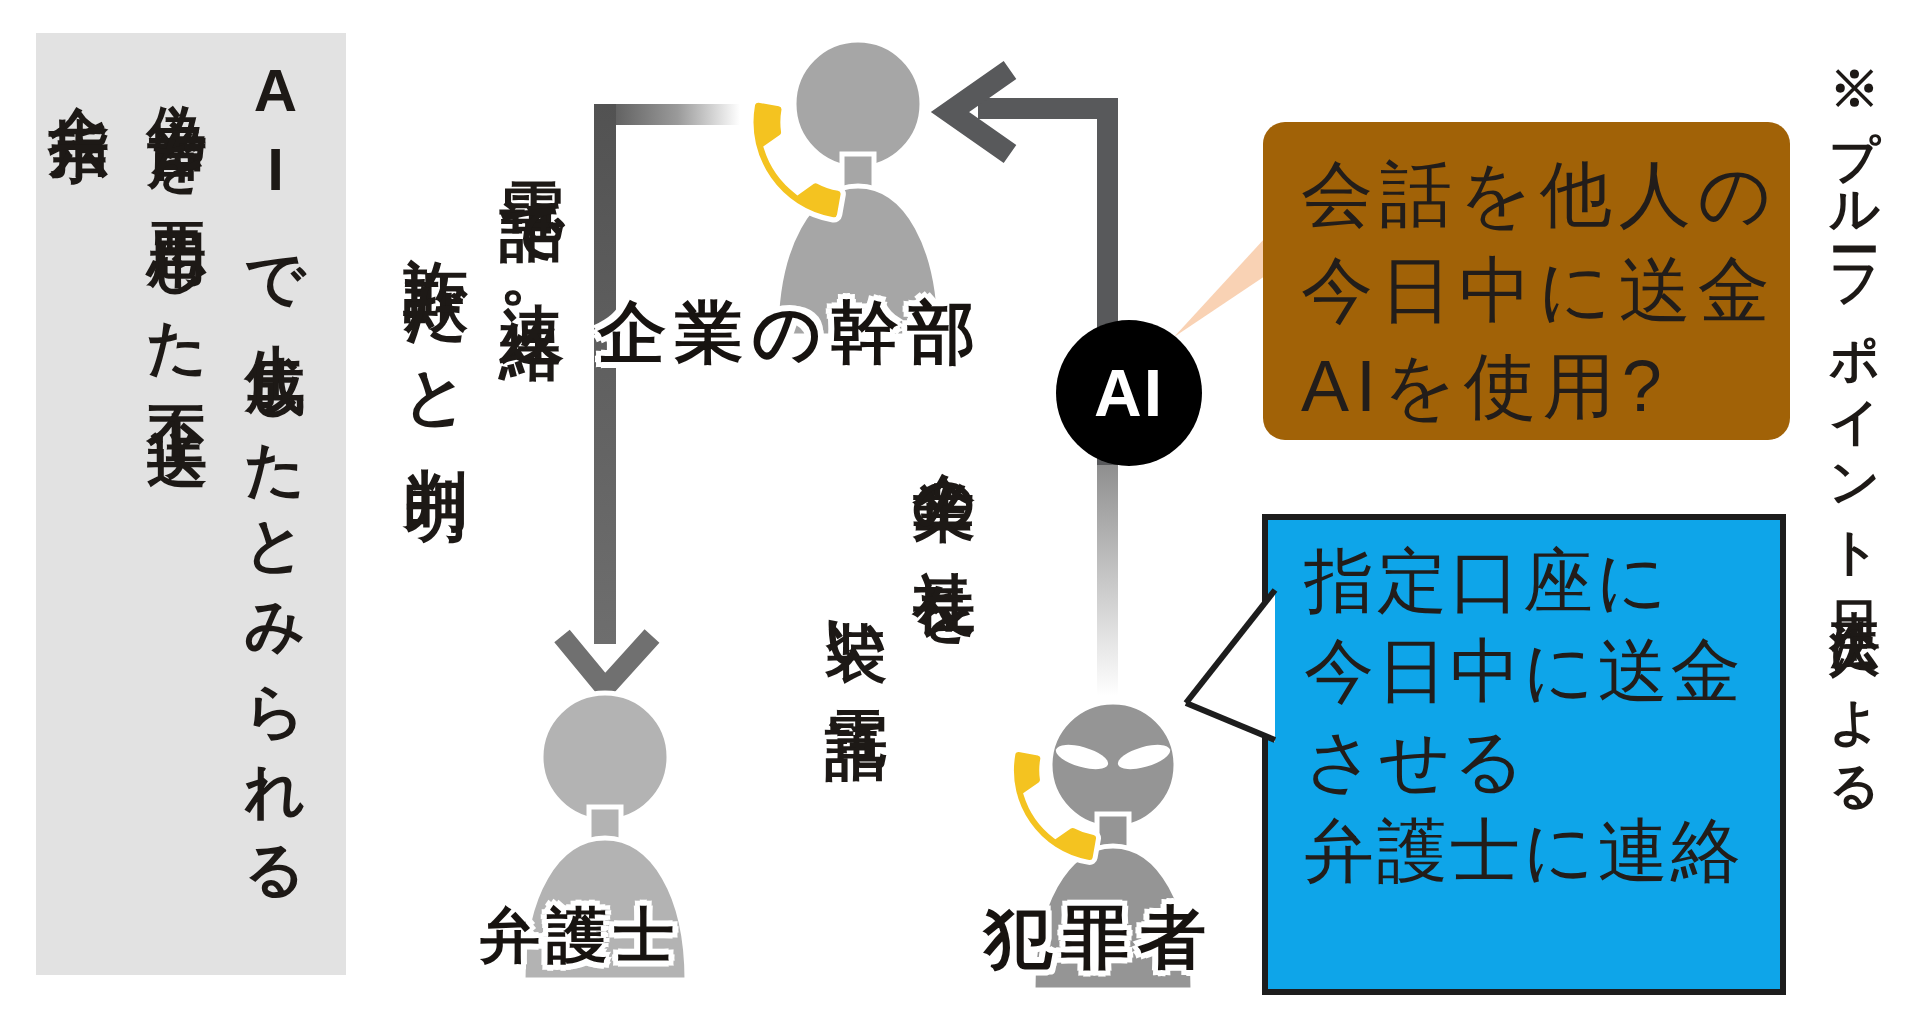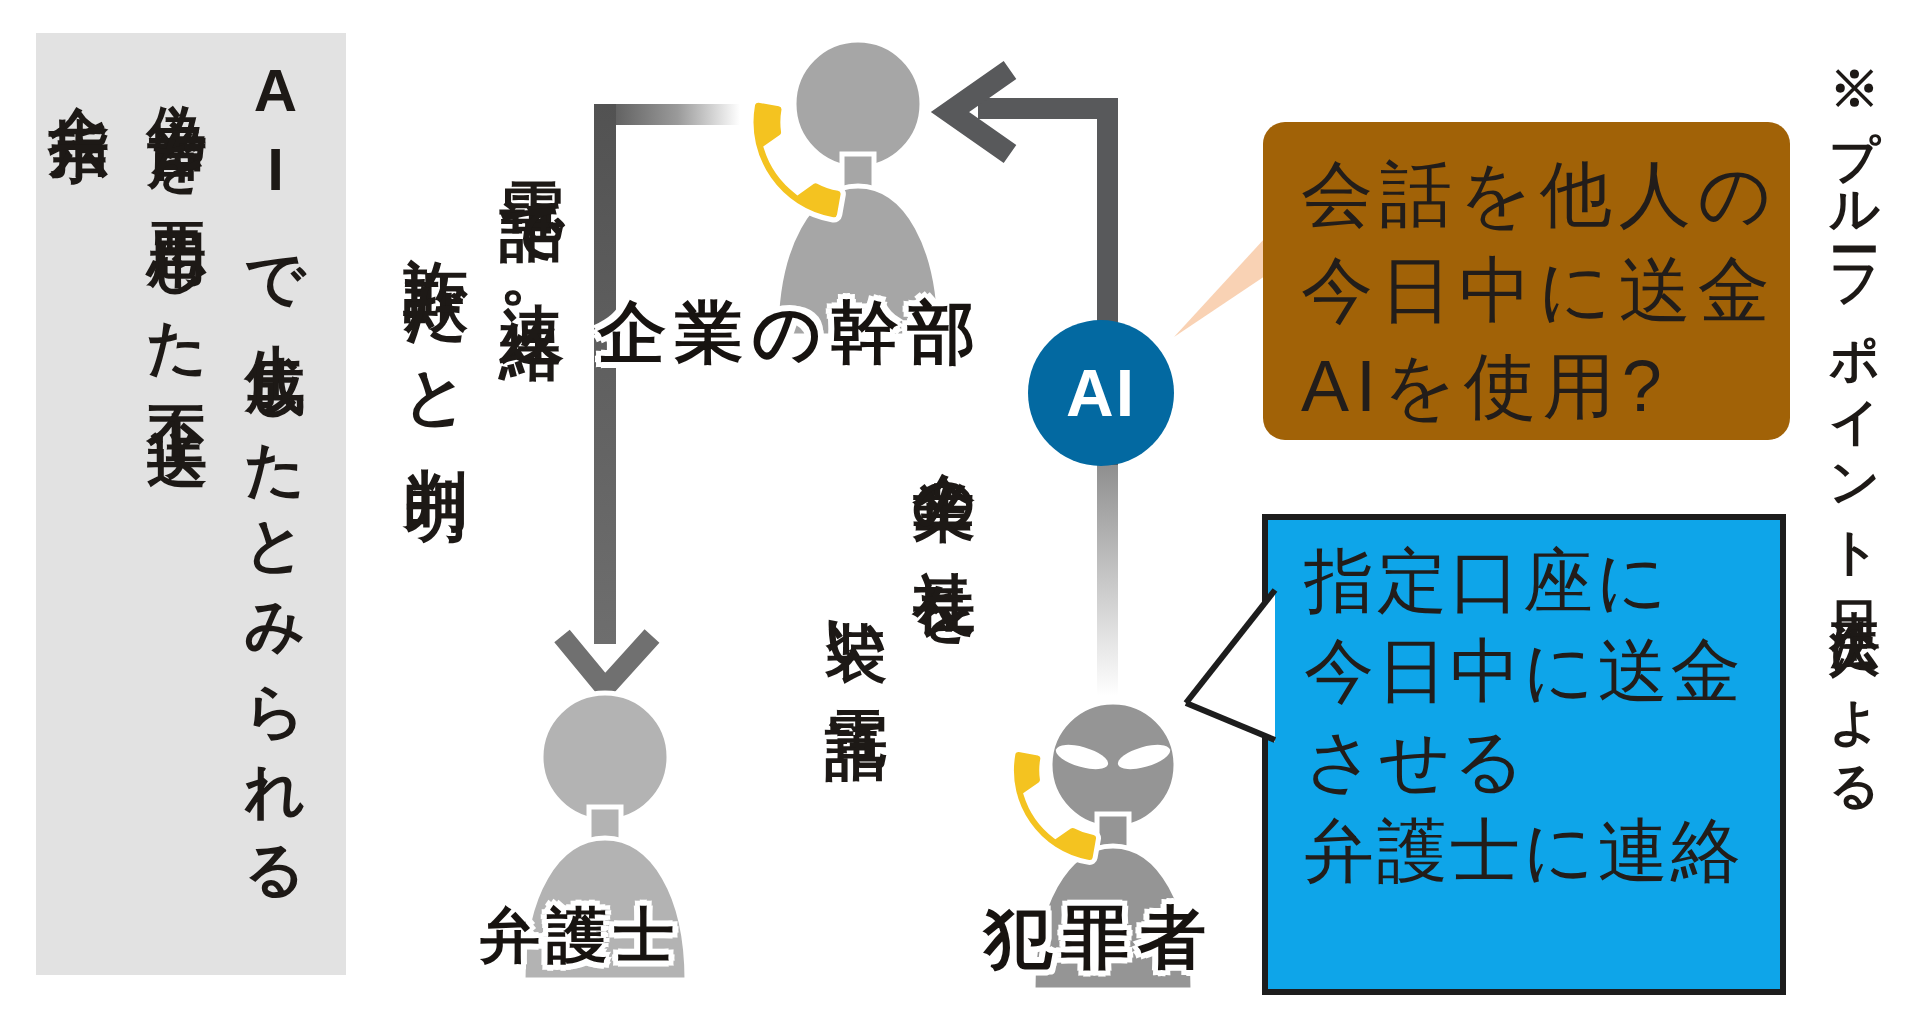--- a/index.html
+++ b/index.html
@@ -31,22 +31,22 @@
                 background:linear-gradient(to right,#4f4f4f,#9a9a9a 55%,#ffffff 96%);}
   #left-arrow-v{left:594px;top:104px;width:22px;height:540px;
                 background:linear-gradient(#525252,#6e6e6e);}
   #right-arrow-h{left:978px;top:98px;width:140px;height:21px;background:#58595b;}
   #right-arrow-v{left:1097px;top:98px;width:21px;height:367px;background:#58595b;}
   #right-arrow-fade{left:1097px;top:465px;width:21px;height:240px;
                     background:linear-gradient(#8f8f8f,#ffffff 96%);}
   .chev{position:absolute;overflow:visible;}
 
   
-  #ai-badge{position:absolute;left:1028px;top:320px;width:146px;height:146px;border-radius:50%;
-            background:#0369a1;display:flex;align-items:center;justify-content:center;
+  #ai-badge{position:absolute;left:1056px;top:320px;width:146px;height:146px;border-radius:50%;
+            background:#000000;display:flex;align-items:center;justify-content:center;
             color:#ffffff;font-size:66px;font-weight:800;letter-spacing:2px;z-index:6;}
 
   
   #ai-bubble{position:absolute;left:1263px;top:122px;width:527px;height:318px;border-radius:22px;
              background:#a16207;z-index:5;}
   #ai-bubble .btext{position:absolute;left:38px;top:24px;font-size:72px;line-height:96px;
                     letter-spacing:7px;color:#221d1a;white-space:nowrap;}
   #ai-bubble-tail{position:absolute;left:1150px;top:220px;width:130px;height:130px;overflow:visible;z-index:5;}
 
   

